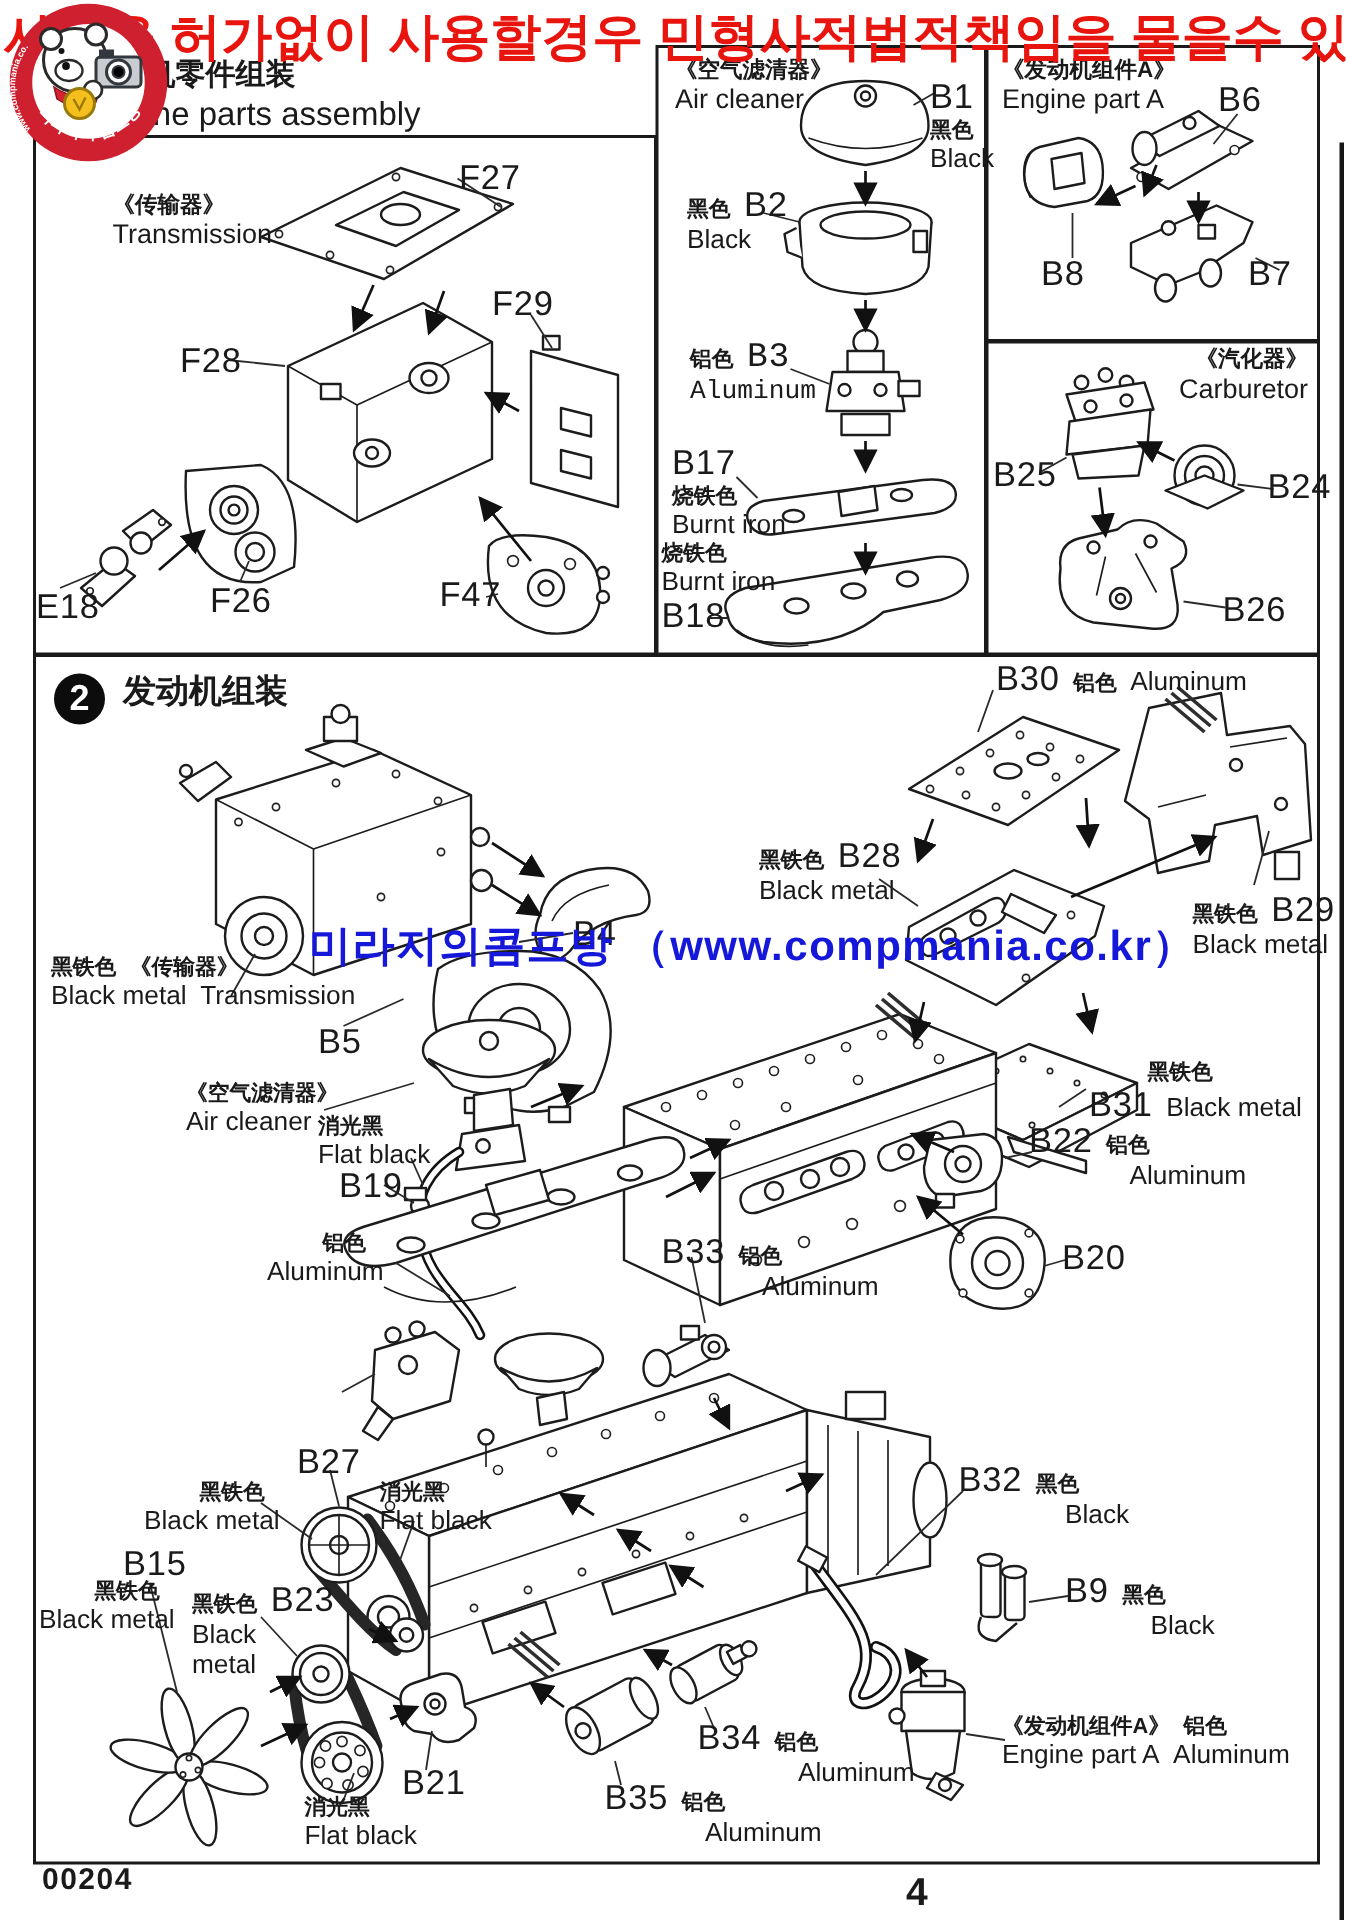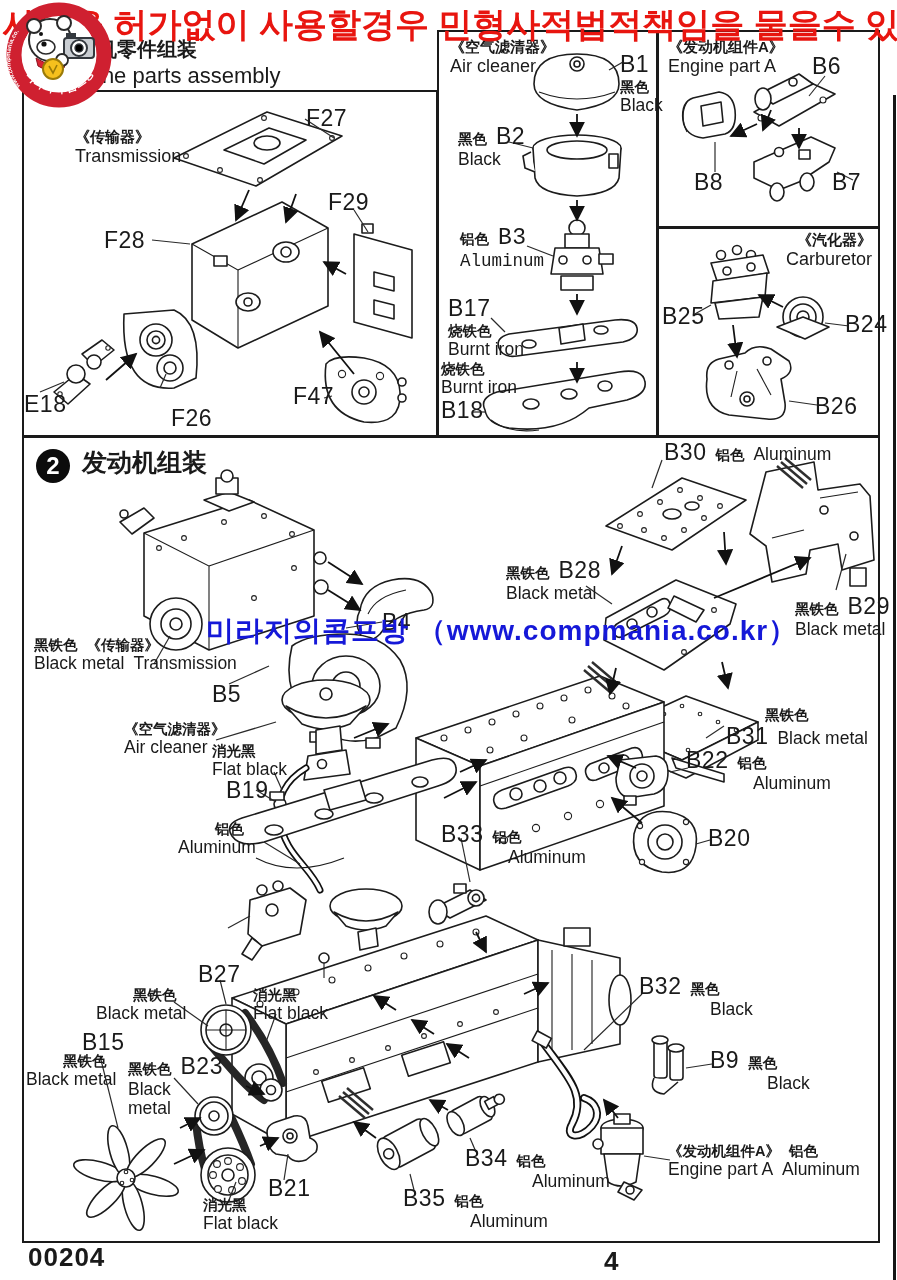--- a/index.html
+++ b/index.html
@@ -23,23 +23,23 @@
   .sp{width:28px;}
   .ptitle{position:absolute;z-index:4;line-height:1.2;}
   .cnl{font-size:15px;font-weight:600;}
   .enl{font-size:18px;}
   .s1head{position:absolute;left:97px;top:36px;z-index:4;}
   .s1head .cnl{font-size:20px;font-weight:700;}
   .s1head .enl{font-size:22px;}
   .s2head{position:absolute;left:36px;top:446px;z-index:4;display:flex;gap:12px;}
   .badge{width:34px;height:34px;border-radius:50%;background:#0c0c0c;color:#fff;font-size:24px;
          font-weight:800;display:flex;align-items:center;justify-content:center;margin-top:3px;}
-  .s2txt .cnl{font-size:25px;font-weight:700;}
+  .s2txt .cnl{font-size:22px;font-weight:700;}
   .s2txt .enl{font-size:23px;}
-  .footer-kit{position:absolute;left:28px;top:1242px;font-size:26px;font-weight:800;letter-spacing:1px;z-index:4;}
+  .footer-kit{position:absolute;left:28px;top:1242px;font-size:20px;font-weight:800;letter-spacing:1px;z-index:4;}
   .footer-page{position:absolute;left:604px;top:1246px;font-size:26px;font-weight:800;z-index:4;}
   .edge-line{position:absolute;left:893px;top:95px;width:3px;height:1185px;background:#161616;z-index:5;}
   .logo{position:absolute;left:6px;top:2px;z-index:10;}
   
   svg .pt{fill:#fff;stroke:#1c1c1c;stroke-width:1.6;stroke-linejoin:round;}
   svg .ln{fill:none;stroke:#1c1c1c;stroke-width:1.1;}
   svg .ld{stroke:#2a2a2a;stroke-width:1.2;fill:none;}
   svg .ar{stroke:#111;stroke-width:1.8;fill:none;}
   svg .bt{fill:#fff;stroke:#222;stroke-width:1.1;}
   svg .belt{stroke:#262626;stroke-width:8;fill:none;stroke-linecap:round;}
@@ -702,30 +702,30 @@
       <line class="ar" marker-end="url(#mM)" x1="594" y1="680" x2="580" y2="662"></line>
     </g>
   </svg>
 
   <div class="watermark">미라지의콤프방 （www.compmania.co.kr）</div>
 
   <div class="callout-layer">
       <div class="callout" style="left: 306px; top: 106px;">
         <div class="c-row"><span class="seg id">F27</span></div>
       </div>
-      <div class="callout" style="left: 104px; top: 228px;">
+      <div class="callout" style="left: 120px; top: 228px;">
         <div class="c-row"><span class="seg id">F28</span></div>
       </div>
       <div class="callout" style="left: 328px; top: 190px;">
         <div class="c-row"><span class="seg id">F29</span></div>
       </div>
       <div class="callout" style="left: 24px; top: 392px;">
         <div class="c-row"><span class="seg id">E18</span></div>
       </div>
-      <div class="callout" style="left: 140px; top: 406px; margin-left: 31px;">
+      <div class="callout" style="left: 140px; top: 388px;">
         <div class="c-row"><span class="seg id">F26</span></div>
       </div>
       <div class="callout" style="left: 293px; top: 384px;">
         <div class="c-row"><span class="seg id">F47</span></div>
       </div>
       <div class="callout" style="left: 620px; top: 52px;">
         <div class="c-row"><span class="seg id">B1</span></div>
         <div class="c-row"><span class="seg cn">黑色</span></div>
         <div class="c-row"><span class="seg en">Black</span></div>
       </div>

